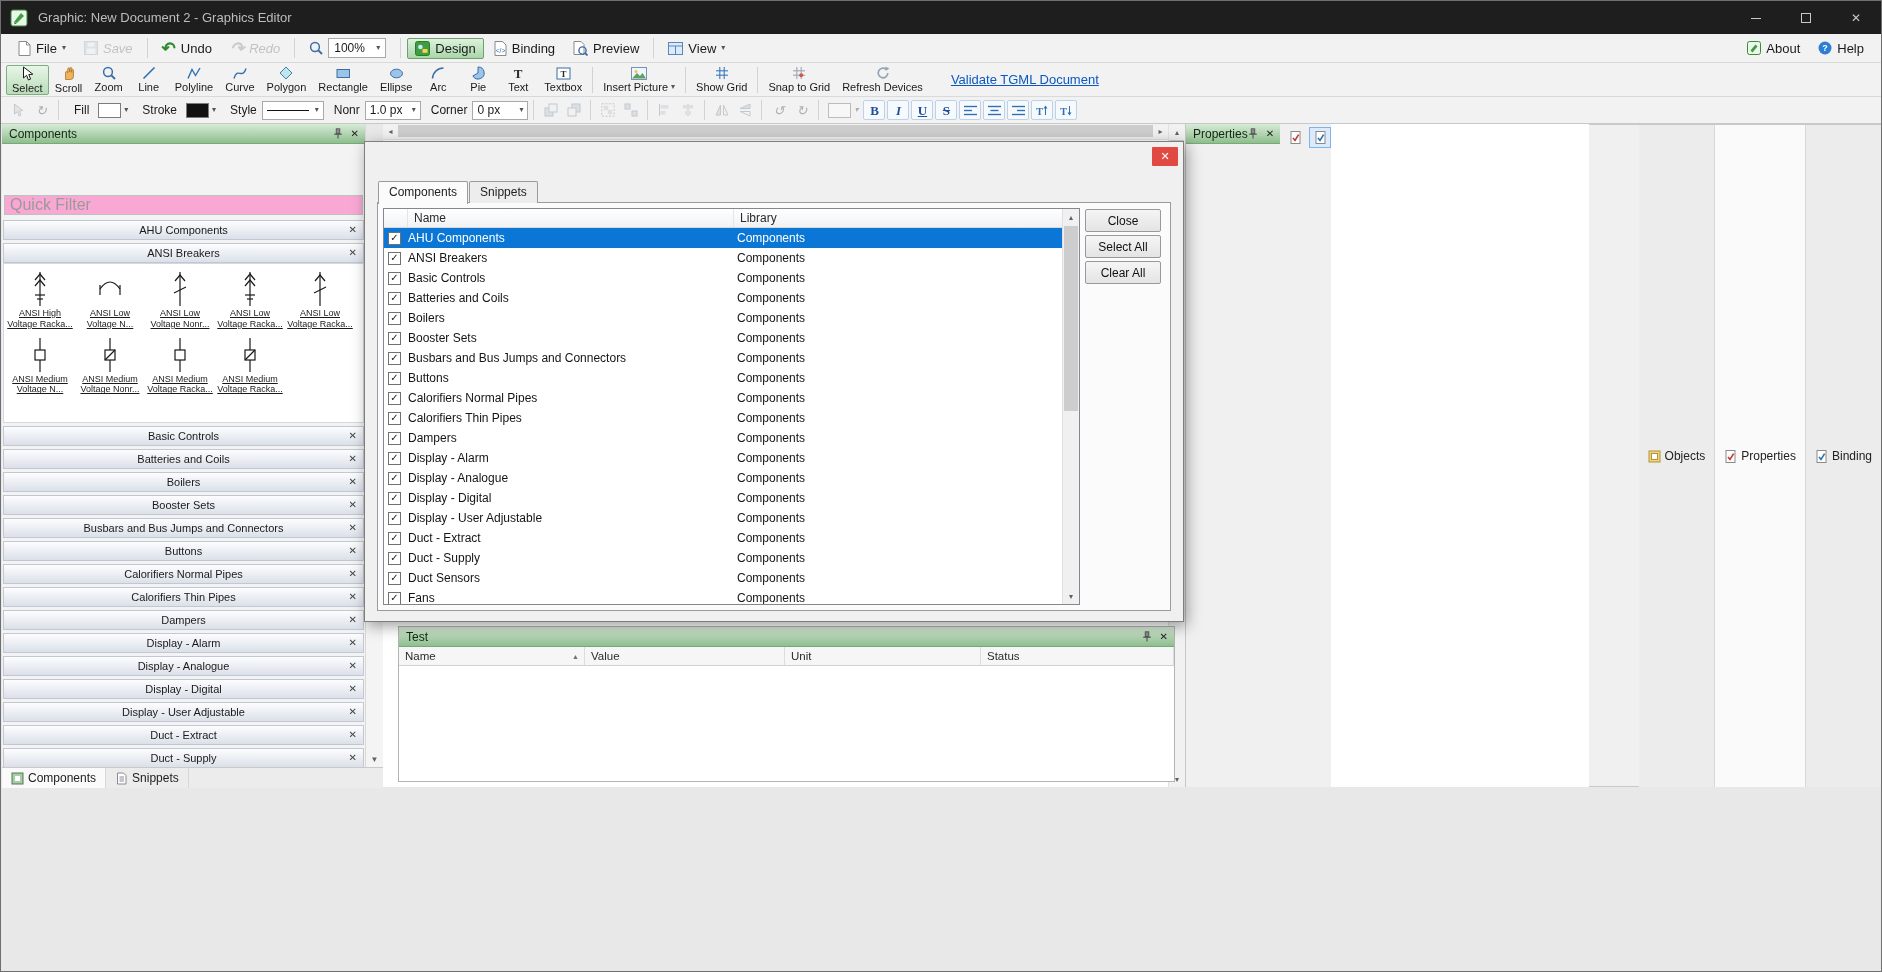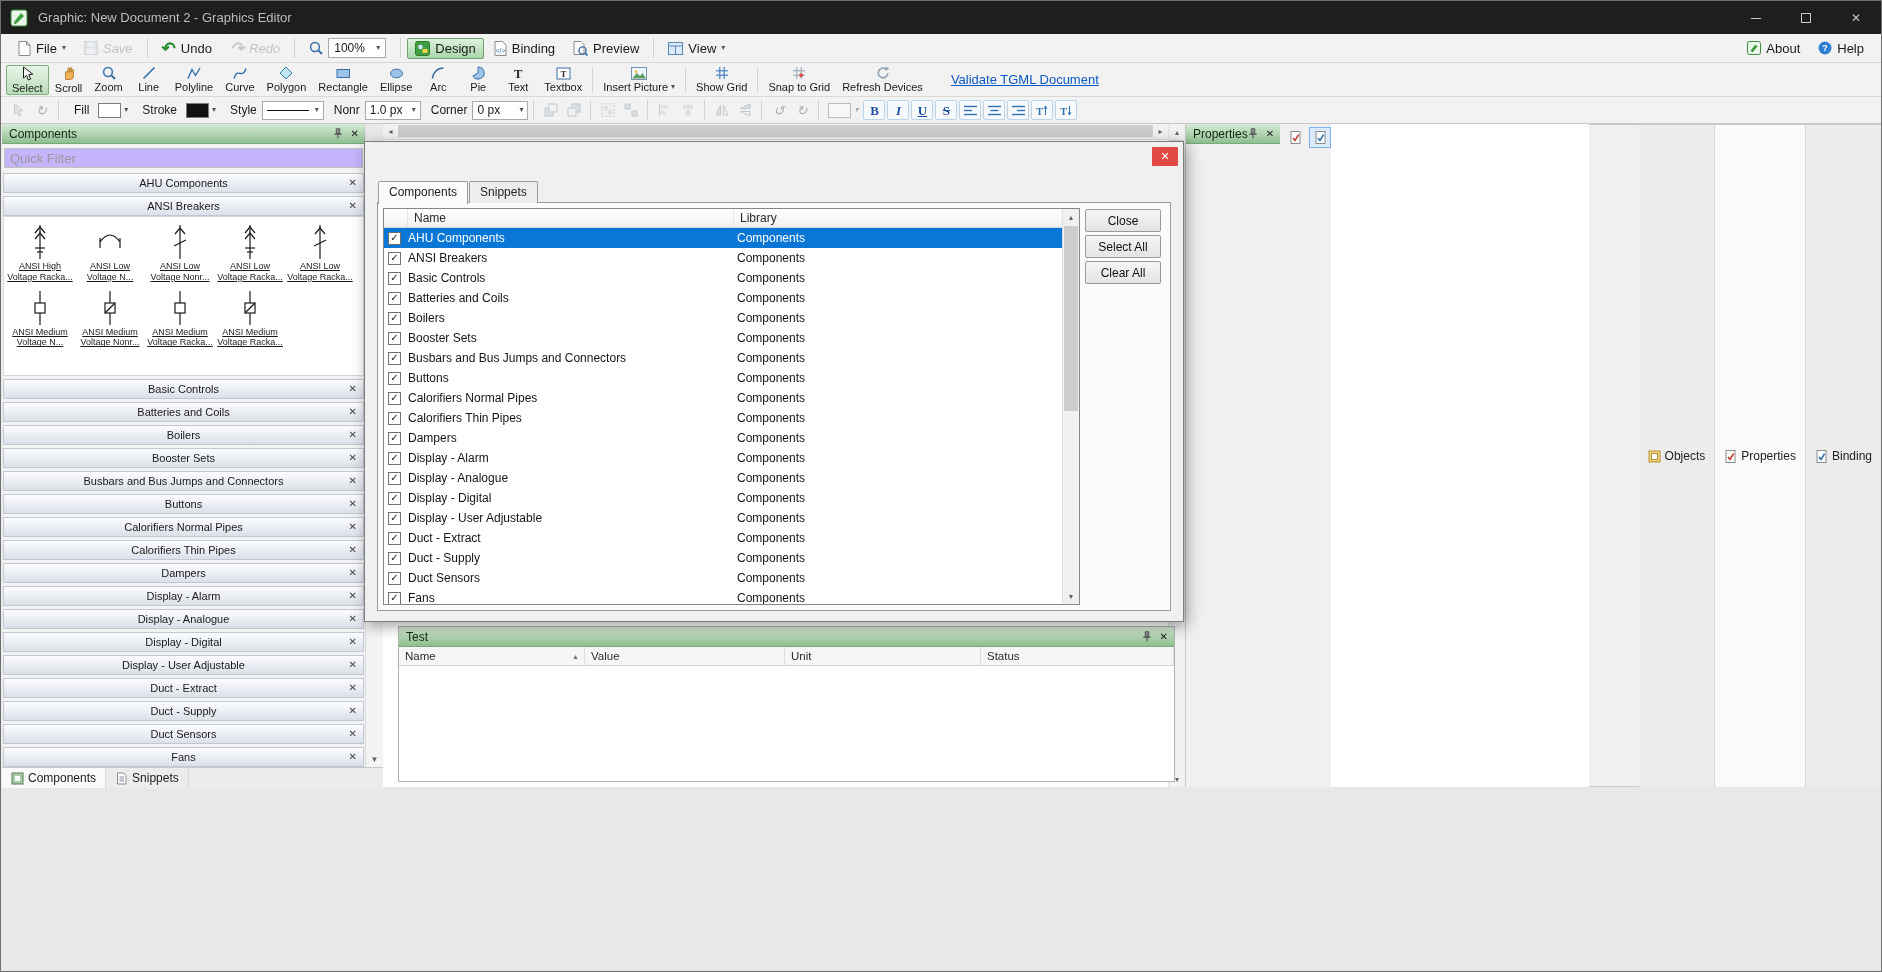--- a/index.html
+++ b/index.html
@@ -59,21 +59,21 @@
   .dockarea{position:absolute;left:0;top:123px;right:0;bottom:22px;background:#e8e8e8;}
   
   .panel-header{height:20px;flex:0 0 20px;background:linear-gradient(#d7ebd7,#8fbe8f);border-bottom:1px solid #79a879;
     display:flex;align-items:center;padding:0 6px 0 7px;font-size:12px;color:#102810;box-sizing:border-box;}
   .ph-icons{margin-left:auto;display:flex;align-items:center;gap:8px;}
   .ph-close{font-size:10px;color:#222;line-height:1;}
   
   .left-panel{position:absolute;left:1px;top:123px;width:364px;height:643px;background:#f3f3f3;border-right:1px solid #d9d9d9;
     box-sizing:border-box;display:flex;flex-direction:column;}
   .filter-row{padding:4px 2px;}
-  .filter-input{width:100%;height:20px;border:1px solid #c0c0c0;box-sizing:border-box;font-size:13px;padding:0 5px;color:#333;background:#c4b5fd;font-family:inherit;}
+  .filter-input{width:100%;height:20px;border:1px solid #c0c0c0;box-sizing:border-box;font-size:16px;padding:0 5px;color:#333;background:#f9a8d4;font-family:inherit;margin-top:47px;}
   ::placeholder{color:#9a9a9a;}
   .category-list{flex:1;overflow:hidden;display:flex;flex-direction:column;gap:3px;padding:1px 1px 0 1px;}
   .cat-bar{flex:0 0 20px;background:linear-gradient(#fcfdfe,#dbe0e9);border:1px solid #c2c8d3;display:flex;align-items:center;justify-content:center;
     font-size:11px;position:relative;box-sizing:border-box;}
   .cat-close{position:absolute;right:6px;top:50%;transform:translateY(-50%);font-size:10px;color:#444;line-height:1;}
   .cat-content{flex:0 0 160px;background:#fff;border:1px solid #d4d9e1;margin-top:-3px;display:flex;flex-wrap:wrap;align-content:flex-start;
     padding:4px 1px 0;box-sizing:border-box;text-decoration:underline;}
   .brk-item{width:70px;display:flex;flex-direction:column;align-items:center;margin:1px 0 4px;}
   .brk-glyph{height:38px;display:flex;align-items:flex-end;}
   .brk-label{font-size:9px;line-height:1.2;text-align:center;color:#222;padding:1px 2px 0;max-width:66px;}

